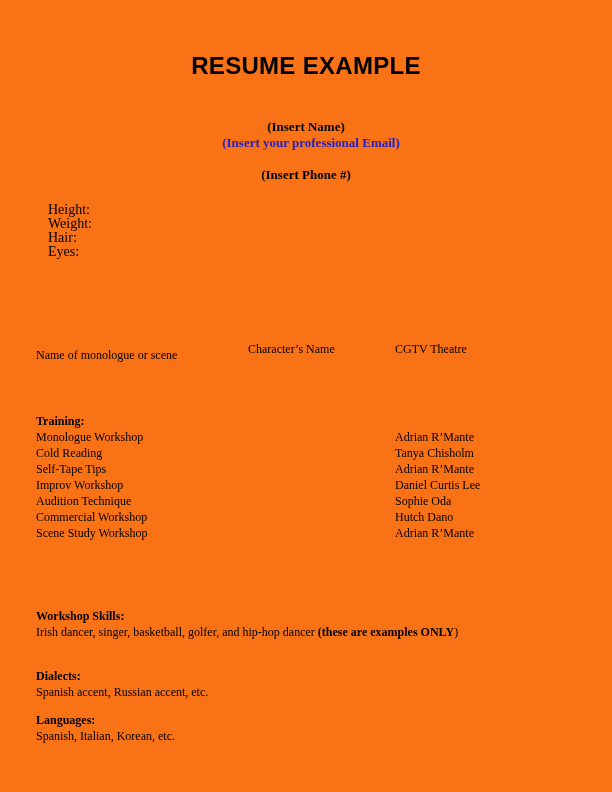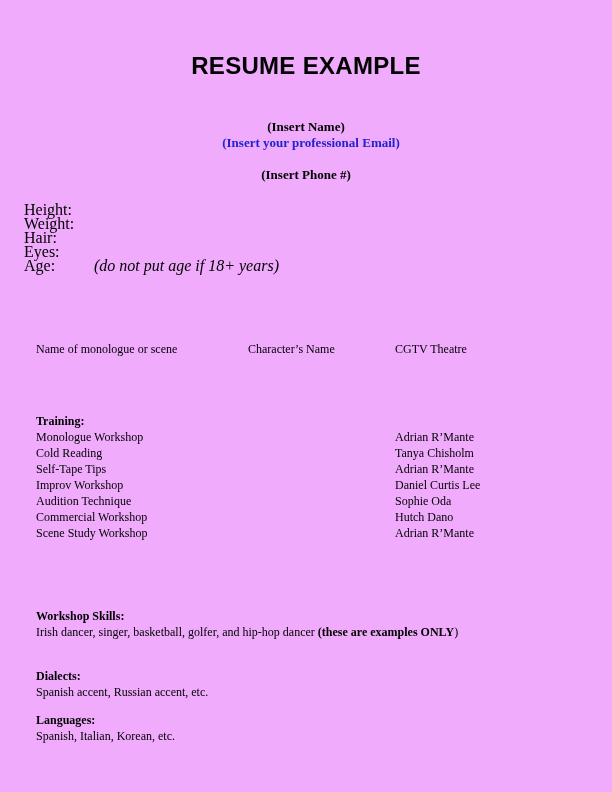--- a/index.html
+++ b/index.html
@@ -11,21 +11,21 @@
     width: 612px;
     height: 792px;
     position: relative;
     font-family: "Liberation Serif", "DejaVu Serif", serif;
     color: #000000;
     overflow: hidden;
   }
   .page {
     position: absolute;
     inset: 0;
-    background: #f0abfc;
+    background: #f97316;
   }
 
   
   .doc-title {
     position: absolute;
     top: 52px;
     left: 0;
     width: 612px;
     text-align: center;
     font-family: "Liberation Sans", "DejaVu Sans", sans-serif;
@@ -48,22 +48,22 @@
     font-size: 13px;
     line-height: 16px;
   }
   .contact-line.name { margin-bottom: 0; }
   .contact-line.email { margin-bottom: 16px; margin-left: 10px; }
 
   
   .stats {
     position: absolute;
     top: 203px;
-    left: 24px;
-    font-size: 16px;
+    left: 48px;
+    font-size: 14px;
     line-height: 14px;
   }
   .stat-row {
     display: flex;
     height: 14px;
     align-items: baseline;
   }
   .stat-label { width: 70px; flex: none; }
   .stat-note { font-style: italic; }
 
@@ -72,21 +72,21 @@
   .section-heading {
     font-weight: bold;
     font-size: 12px;
     line-height: 16px;
   }
   .section-line { line-height: 16px; }
 
   
   #experience { top: 341px; width: 540px; }
   .exp-row { display: flex; line-height: 16px; }
-  .exp-c0 { width: 212px; flex: none; }
+  .exp-c0 { width: 212px; flex: none; margin-top: 6px; }
   .exp-c1 { width: 147px; flex: none; }
   .exp-c2 { flex: none; }
 
   
   #training { top: 413px; width: 540px; }
   .train-row { display: flex; line-height: 16px; }
   .train-course { width: 359px; flex: none; }
   .train-instructor { flex: none; }
 
   
@@ -121,24 +121,20 @@
       <span class="stat-label">Weight:</span>
       <span class="stat-value"></span>
     </div>
     <div class="stat-row">
       <span class="stat-label">Hair:</span>
       <span class="stat-value"></span>
     </div>
     <div class="stat-row">
       <span class="stat-label">Eyes:</span>
       <span class="stat-value"></span>
-    </div>
-    <div class="stat-row">
-      <span class="stat-label">Age:</span>
-      <span class="stat-note">(do not put age if 18+ years)</span>
     </div>
   </div>
 
   <div class="section" id="experience">
     <div class="section-line exp-row">
       <span class="exp-c0">Name of monologue or scene</span>
       <span class="exp-c1">Character’s Name</span>
       <span class="exp-c2">CGTV Theatre</span>
     </div>
   </div>

